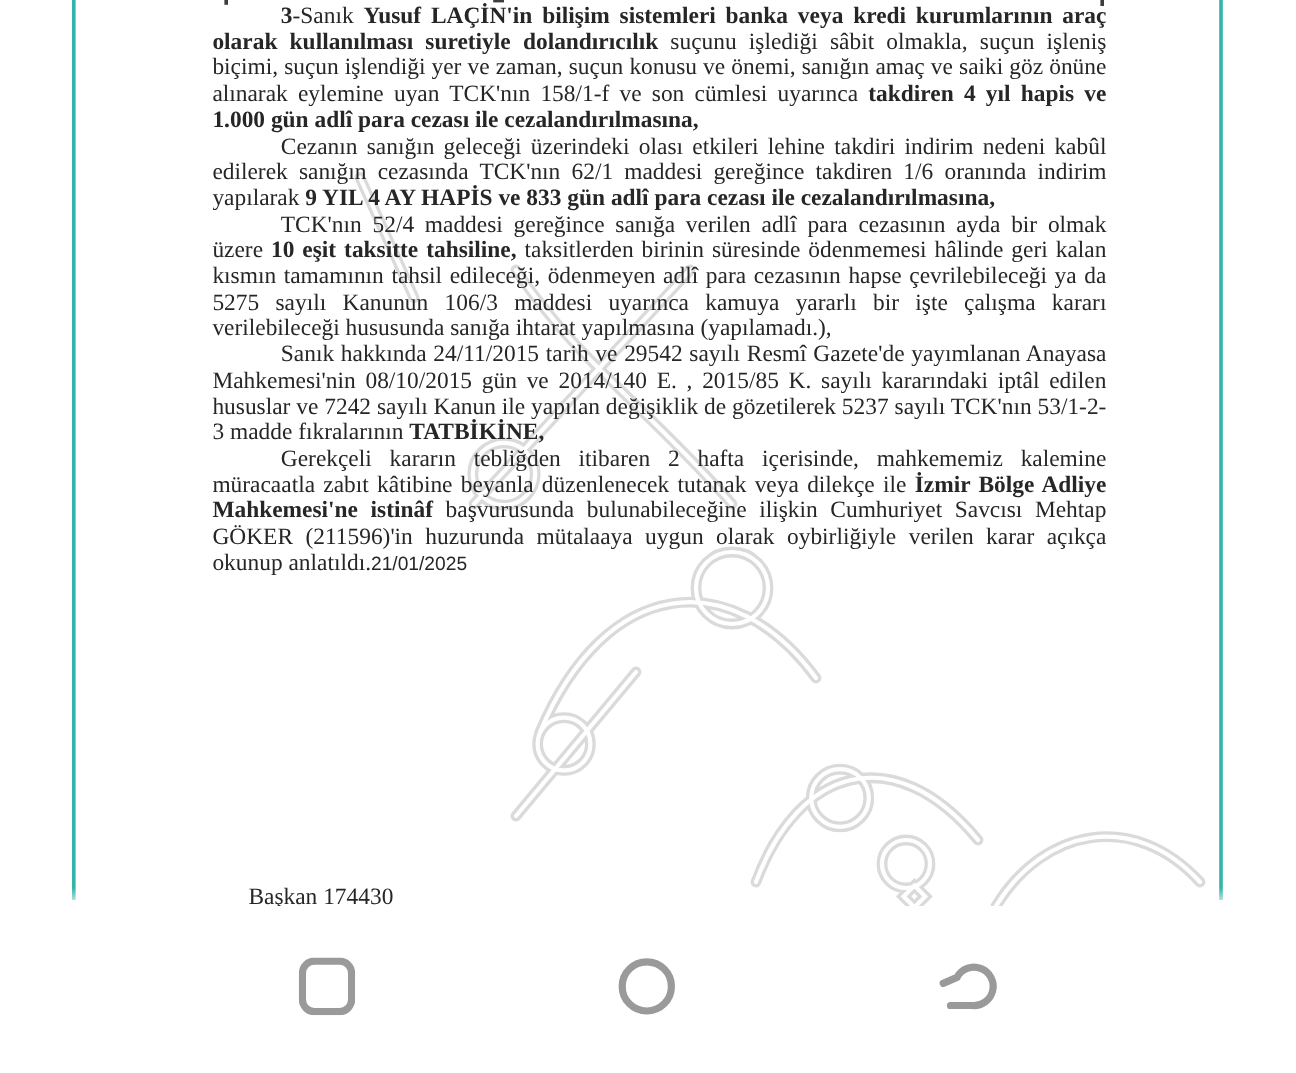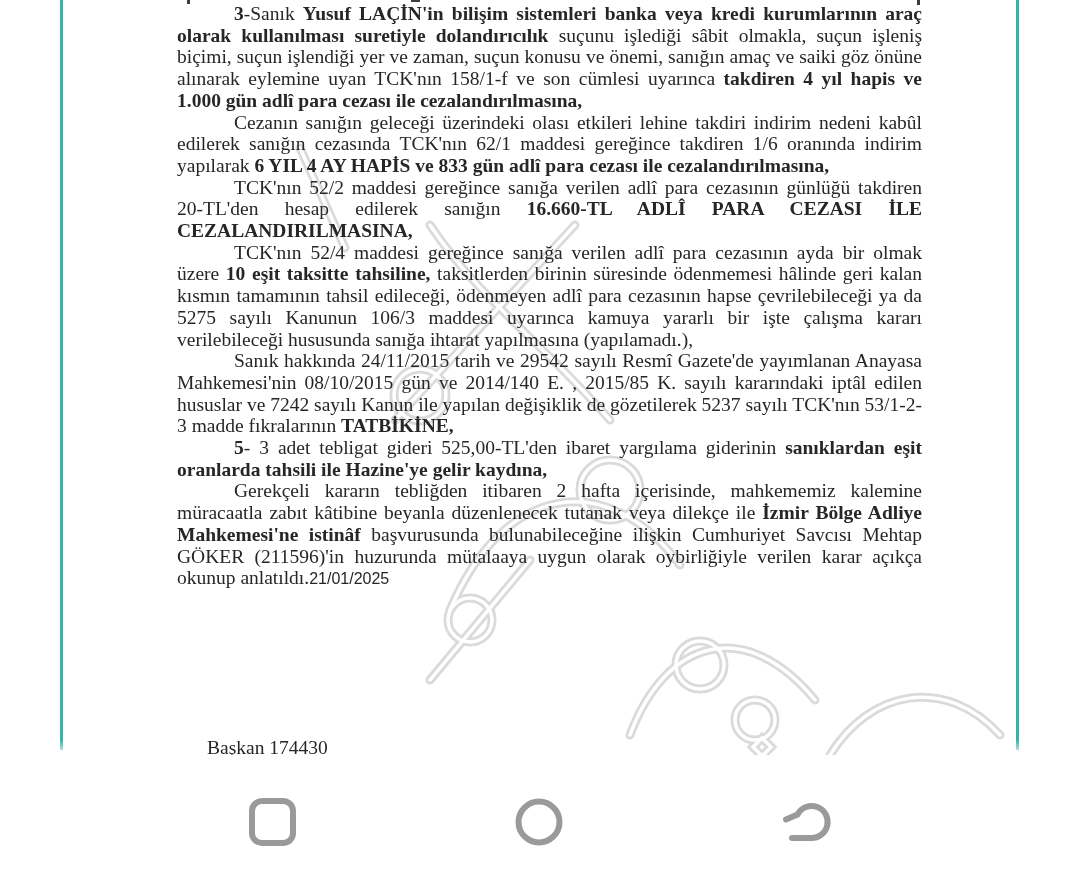--- a/index.html
+++ b/index.html
@@ -121,30 +121,28 @@
       </g>
     </svg>
 
     <div class="sliver sliver-1"></div>
     <div class="sliver sliver-2"></div>
     <div class="sliver sliver-3"></div>
 
     <div class="content">
       <p><span class="b">3</span><span>-Sanık </span><span class="b">Yusuf LAÇİN'in bilişim sistemleri banka veya kredi kurumlarının araç olarak kullanılması suretiyle dolandırıcılık</span><span> suçunu işlediği sâbit olmakla, suçun işleniş biçimi, suçun işlendiği yer ve zaman, suçun konusu ve önemi, sanığın amaç ve saiki göz önüne alınarak eylemine uyan TCK'nın 158/1-f ve son cümlesi uyarınca </span><span class="b">takdiren 4 yıl hapis ve 1.000 gün adlî para cezası ile cezalandırılmasına,</span></p>
 
-      <p><span>Cezanın sanığın geleceği üzerindeki olası etkileri lehine takdiri indirim nedeni kabûl edilerek sanığın cezasında TCK'nın 62/1 maddesi gereğince takdiren 1/6 oranında indirim yapılarak </span><span class="b">6 YIL 4 AY HAPİS ve 833 gün adlî para cezası ile cezalandırılmasına,</span></p>
+      <p><span>Cezanın sanığın geleceği üzerindeki olası etkileri lehine takdiri indirim nedeni kabûl edilerek sanığın cezasında TCK'nın 62/1 maddesi gereğince takdiren 1/6 oranında indirim yapılarak </span><span class="b">9 YIL 4 AY HAPİS ve 833 gün adlî para cezası ile cezalandırılmasına,</span></p>
 
-      <p><span>TCK'nın 52/2 maddesi gereğince sanığa verilen adlî para cezasının günlüğü takdiren 20-TL'den hesap edilerek sanığın </span><span class="b">16.660-TL ADLÎ PARA CEZASI İLE CEZALANDIRILMASINA,</span></p>
 
       <p><span>TCK'nın 52/4 maddesi gereğince sanığa verilen adlî para cezasının ayda bir olmak üzere </span><span class="b">10 eşit taksitte tahsiline,</span><span> taksitlerden birinin süresinde ödenmemesi hâlinde geri kalan kısmın tamamının tahsil edileceği, ödenmeyen adlî para cezasının hapse çevrilebileceği ya da 5275 sayılı Kanunun 106/3 maddesi uyarınca kamuya yararlı bir işte çalışma kararı verilebileceği hususunda sanığa ihtarat yapılmasına (yapılamadı.),</span></p>
 
       <p><span>Sanık hakkında 24/11/2015 tarih ve 29542 sayılı Resmî Gazete'de yayımlanan Anayasa Mahkemesi'nin 08/10/2015 gün ve 2014/140 E. , 2015/85 K. sayılı kararındaki iptâl edilen hususlar ve 7242 sayılı Kanun ile yapılan değişiklik de gözetilerek 5237 sayılı TCK'nın 53/1-2-3 madde fıkralarının </span><span class="b">TATBİKİNE,</span></p>
 
 
-      <p><span class="b">5</span><span>- 3 adet tebligat gideri 525,00-TL'den ibaret yargılama giderinin </span><span class="b">sanıklardan eşit oranlarda tahsili ile Hazine'ye gelir kaydına,</span></p>
 
       <p><span>Gerekçeli kararın tebliğden itibaren 2 hafta içerisinde, mahkememiz kalemine müracaatla zabıt kâtibine beyanla düzenlenecek tutanak veya dilekçe ile </span><span class="b">İzmir Bölge Adliye Mahkemesi'ne istinâf</span><span> başvurusunda bulunabileceğine ilişkin Cumhuriyet Savcısı Mehtap GÖKER (211596)'in huzurunda mütalaaya uygun olarak oybirliğiyle verilen karar açıkça okunup anlatıldı.</span><span class="date">21/01/2025</span></p>
     </div>
 
     <div class="sigrow">
       <span>Başkan 174430</span>
       <span>Üye 251395</span>
       <span>Üye 252488</span>
       <span>Katip 129621</span>
     </div>

